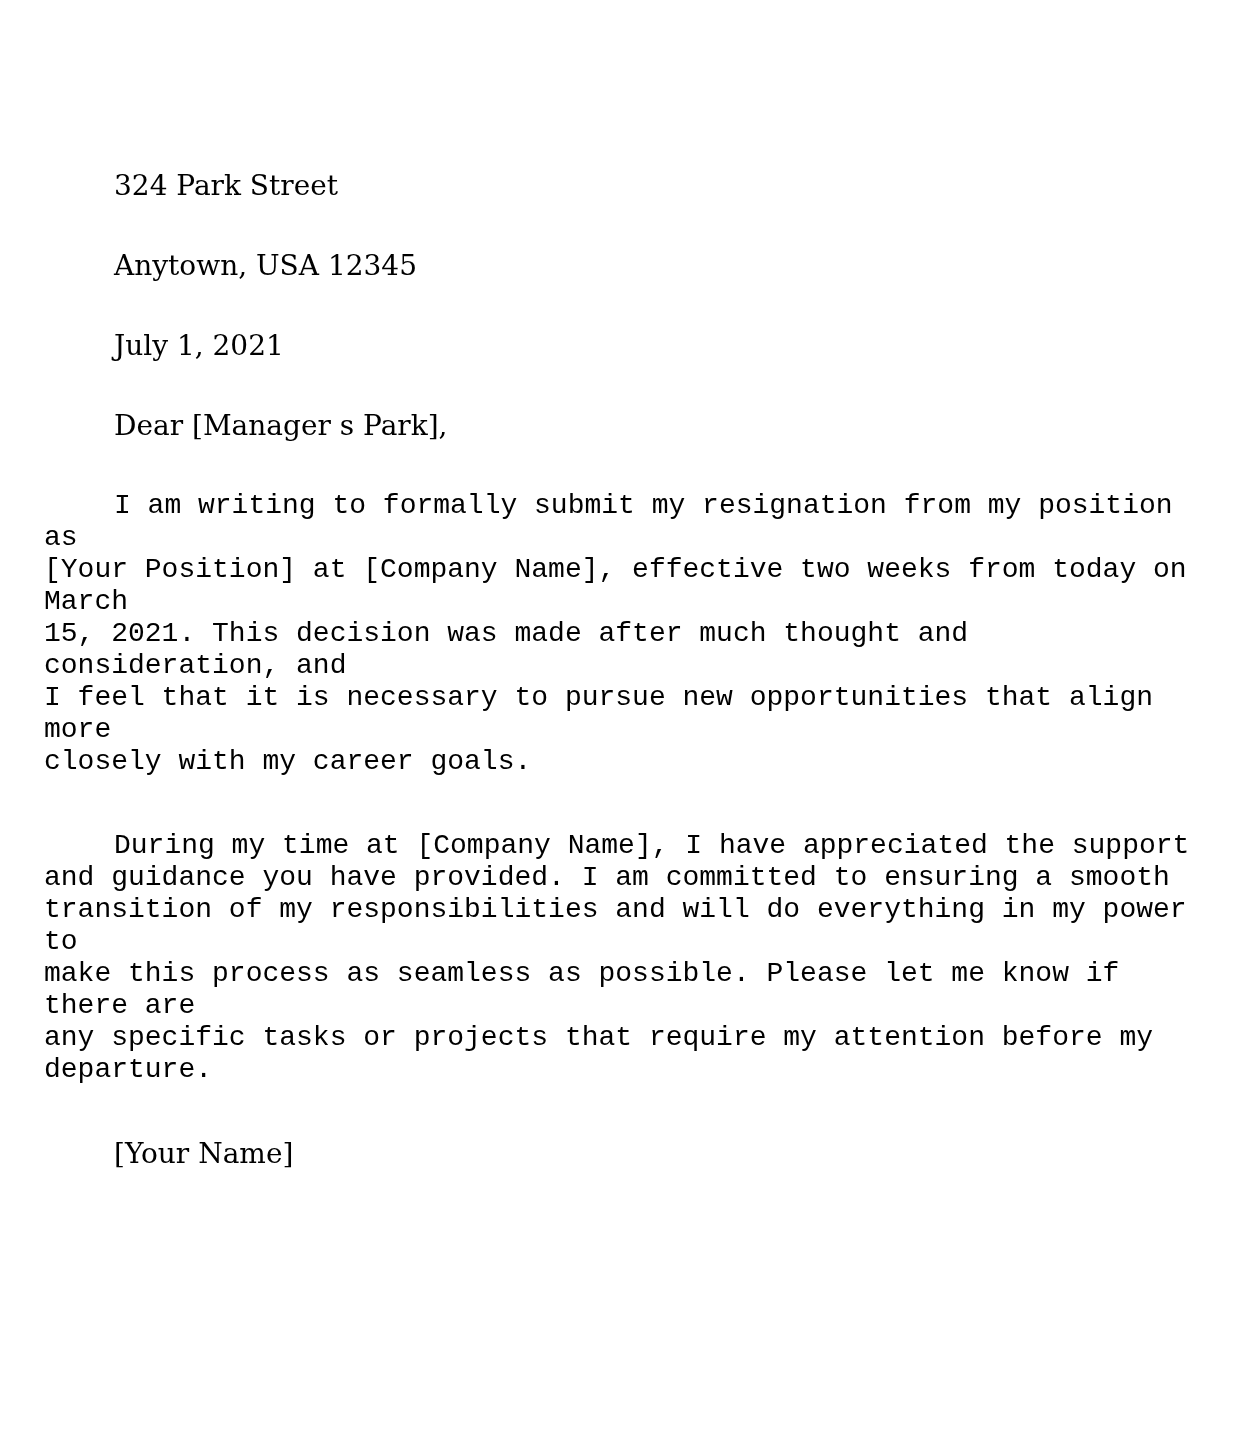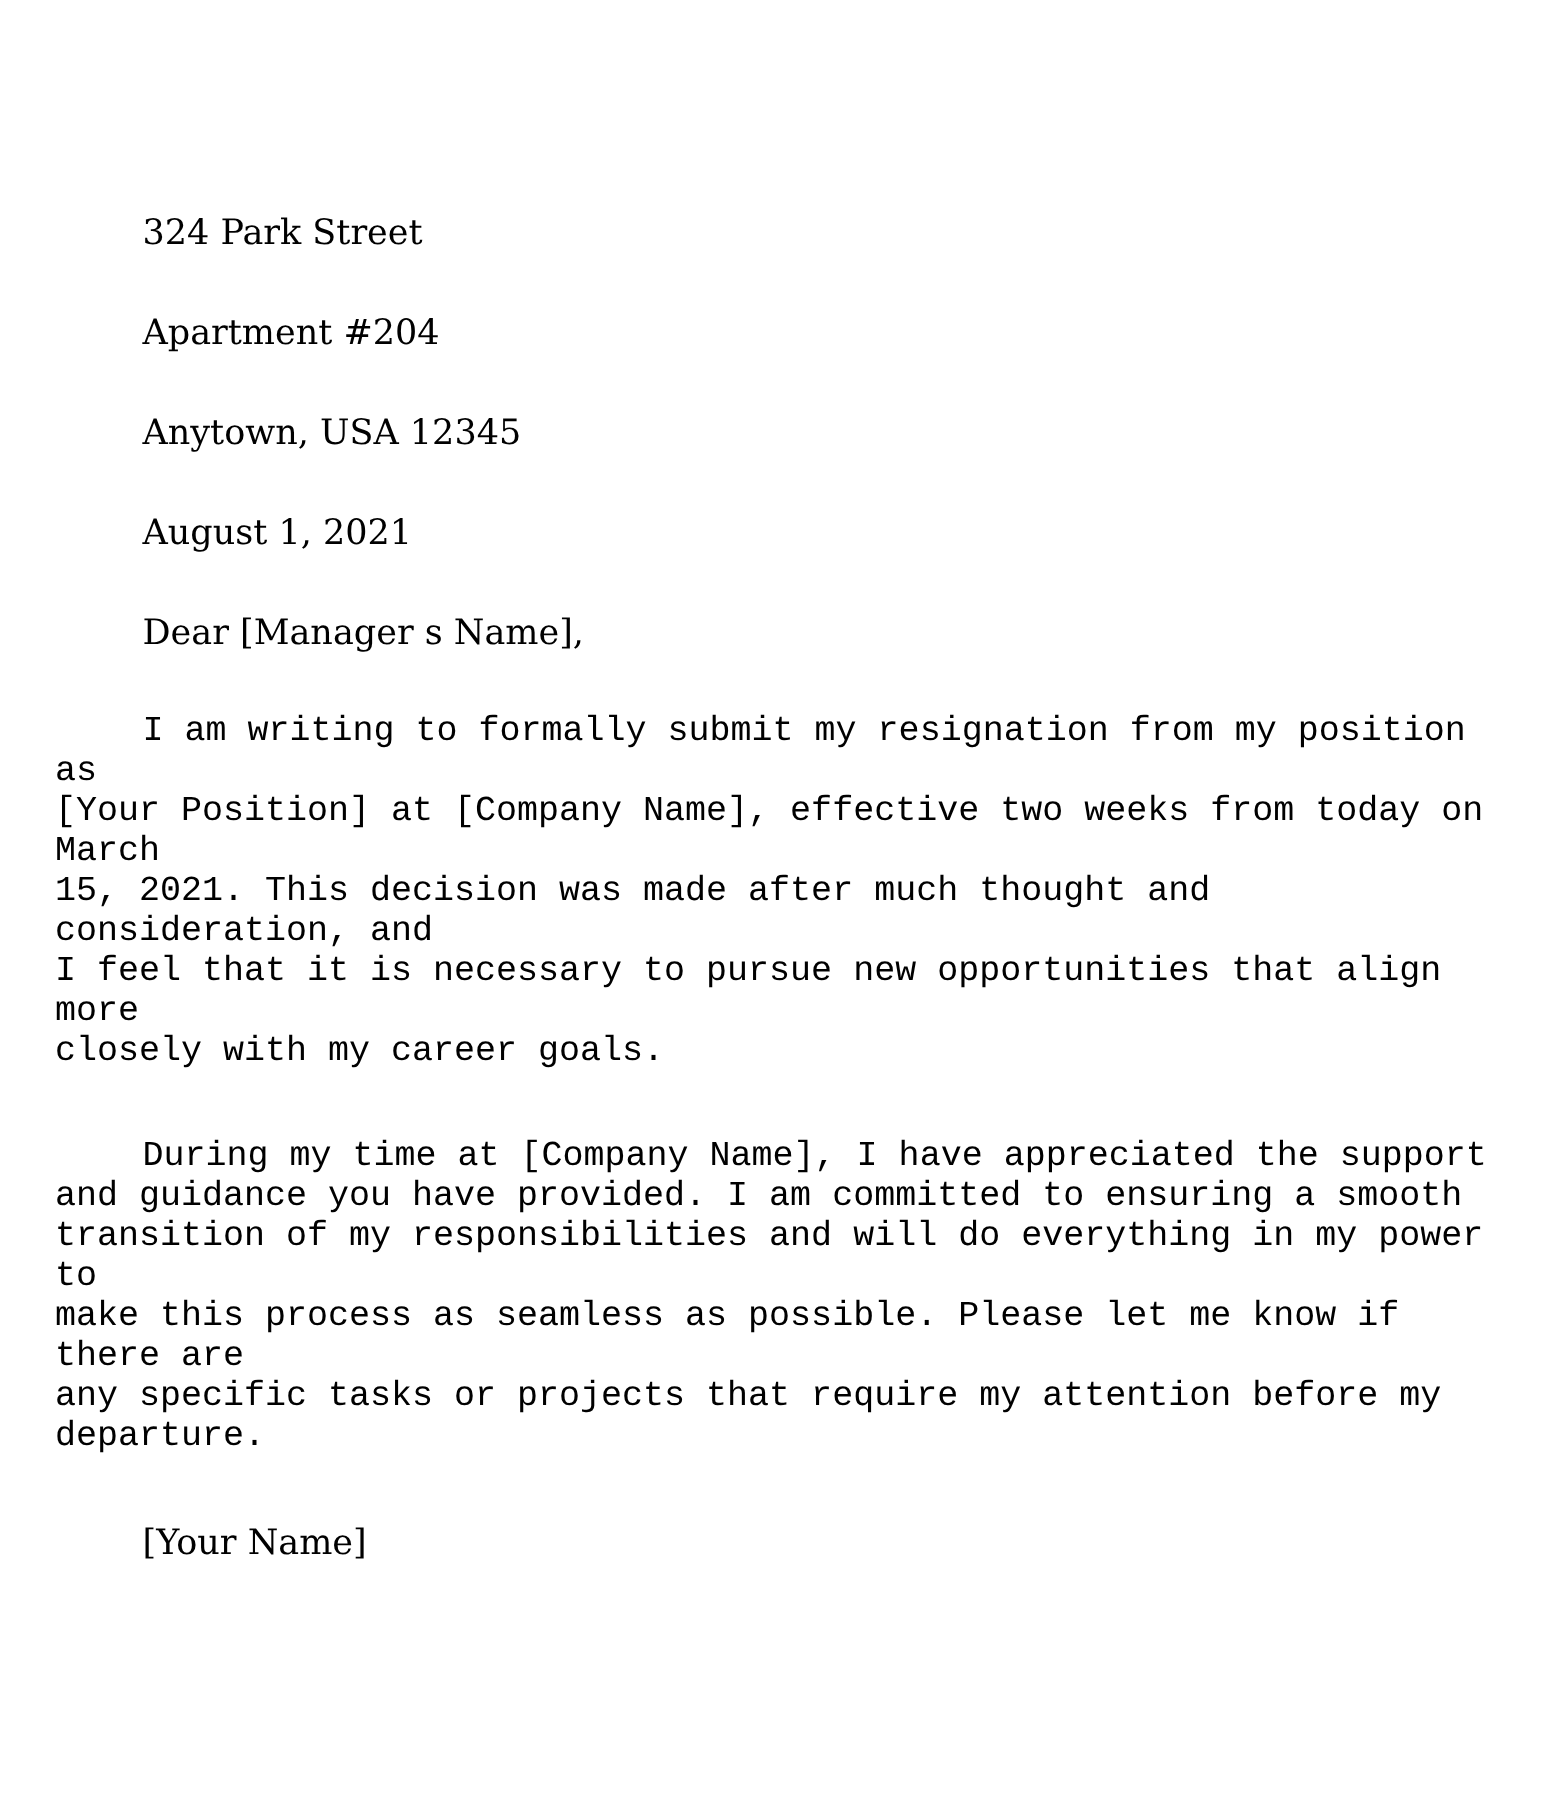--- a/index.html
+++ b/index.html
@@ -37,26 +37,25 @@
     margin-bottom: 0 !important;
     text-indent: 0;
   }
 </style>
 </head>
 <body>
 
 <div class="page">
 
   <p class="line">324 Park Street</p>
-  <p class="line">Apartment #204</p>
   <p class="line">Anytown, USA 12345</p>
 
-  <p class="line">August 1, 2021</p>
+  <p class="line">July 1, 2021</p>
 
-  <p class="line">Dear [Manager s Name],</p>
+  <p class="line">Dear [Manager s Park],</p>
 
   <p class="para">I am writing to formally submit my resignation from my position as
 [Your Position] at [Company Name], effective two weeks from today on March
 15, 2021. This decision was made after much thought and consideration, and
 I feel that it is necessary to pursue new opportunities that align more
 closely with my career goals.</p>
   <p class="para">During my time at [Company Name], I have appreciated the support
 and guidance you have provided. I am committed to ensuring a smooth
 transition of my responsibilities and will do everything in my power to
 make this process as seamless as possible. Please let me know if there are

